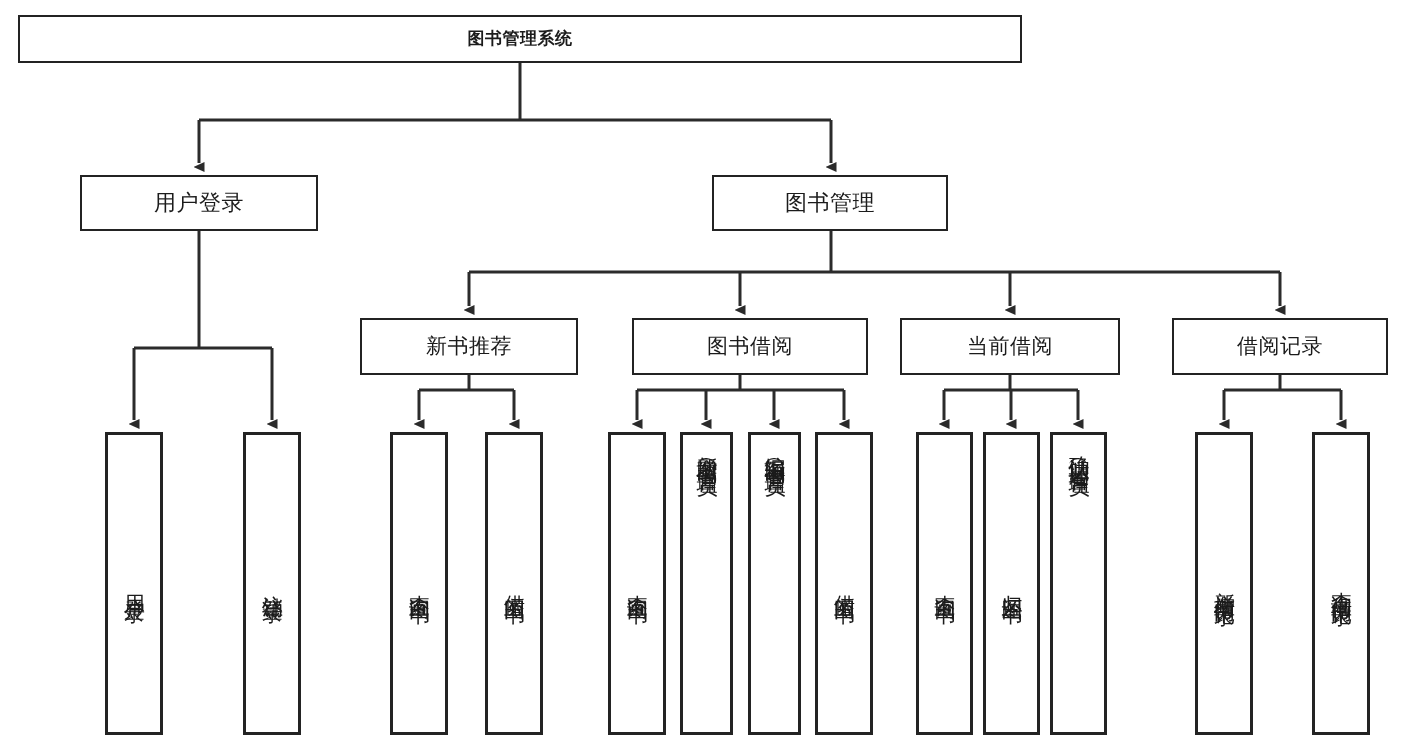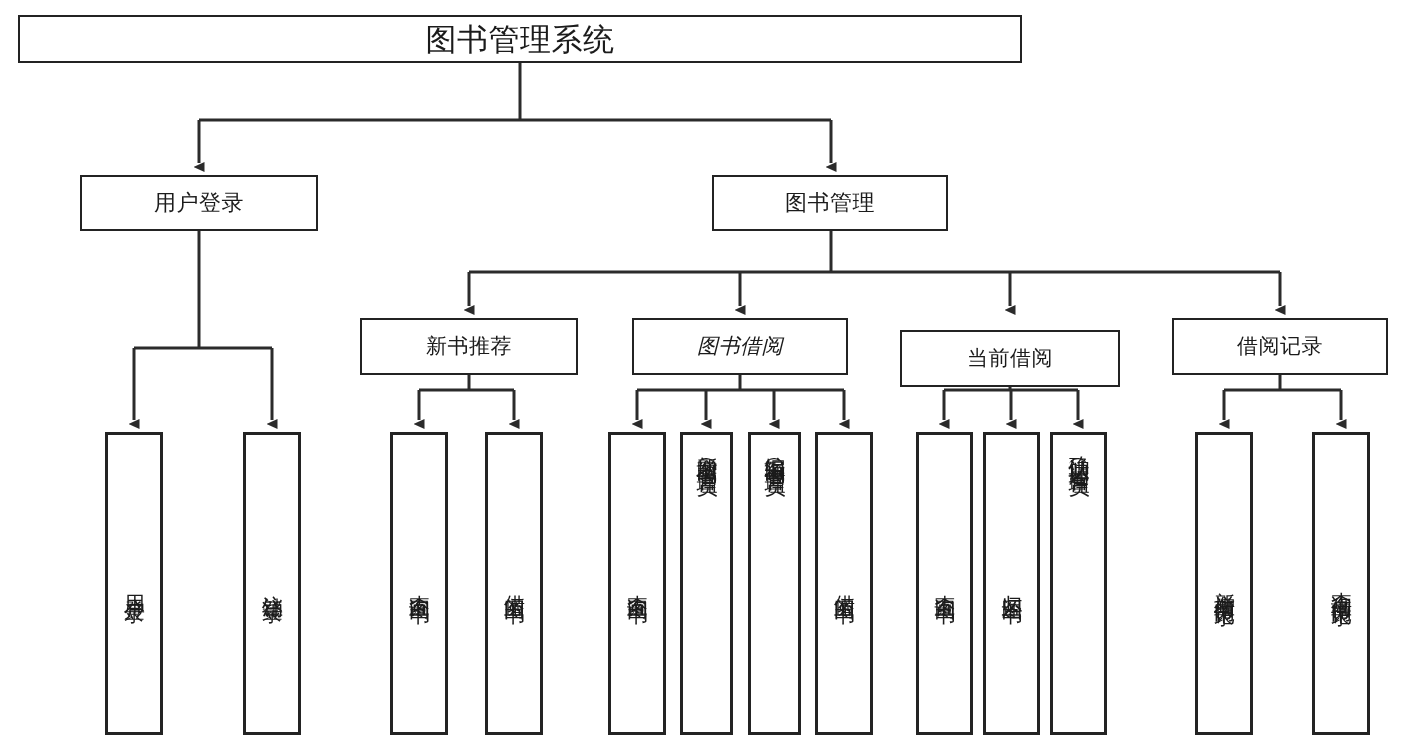--- a/index.html
+++ b/index.html
@@ -41,21 +41,22 @@
     display: block;
     text-align: center;
     line-height: 1.12;
     letter-spacing: 0.5px;
     white-space: nowrap;
   }
   .node.root {
     border-width: 2px;
   }
   .node.root .node-label {
-    font-size: 31px;
+    font-size: 17px;
+    font-weight: bold;
   }
   .node.lvl1 .node-label {
     font-size: 22px;
   }
   .node.lvl2 .node-label {
     font-size: 21px;
   }
   .node.leaf {
     border-width: 3px;
     align-items: flex-start;
@@ -147,24 +148,24 @@
   <div class="node lvl1" style="left:80px; top:175px; width:238px; height:56px;">
     <span class="node-label">用户登录</span>
   </div>
   <div class="node lvl2" style="left:360px; top:318px; width:218px; height:57px;">
     <span class="node-label">新书推荐</span>
   </div>
 
   <div class="node lvl1" style="left:712px; top:175px; width:236px; height:56px;">
     <span class="node-label">图书管理</span>
   </div>
-  <div class="node lvl2" style="left:632px; top:318px; width:216px; height:57px;font-style:italic;">
+  <div class="node lvl2" style="left:632px; top:318px; width:236px; height:57px;">
     <span class="node-label">图书借阅</span>
   </div>
-  <div class="node lvl2" style="left:900px; top:318px; width:220px; height:57px;margin-top:12px;">
+  <div class="node lvl2" style="left:900px; top:318px; width:220px; height:57px;">
     <span class="node-label">当前借阅</span>
   </div>
   <div class="node lvl2" style="left:1172px; top:318px; width:216px; height:57px;">
     <span class="node-label">借阅记录</span>
   </div>
 
   <div class="node leaf centered" style="left:105px; top:432px; width:58px; height:303px;">
     <span class="node-label">用户登录</span>
   </div>
   <div class="node leaf centered" style="left:243px; top:432px; width:58px; height:303px;">

